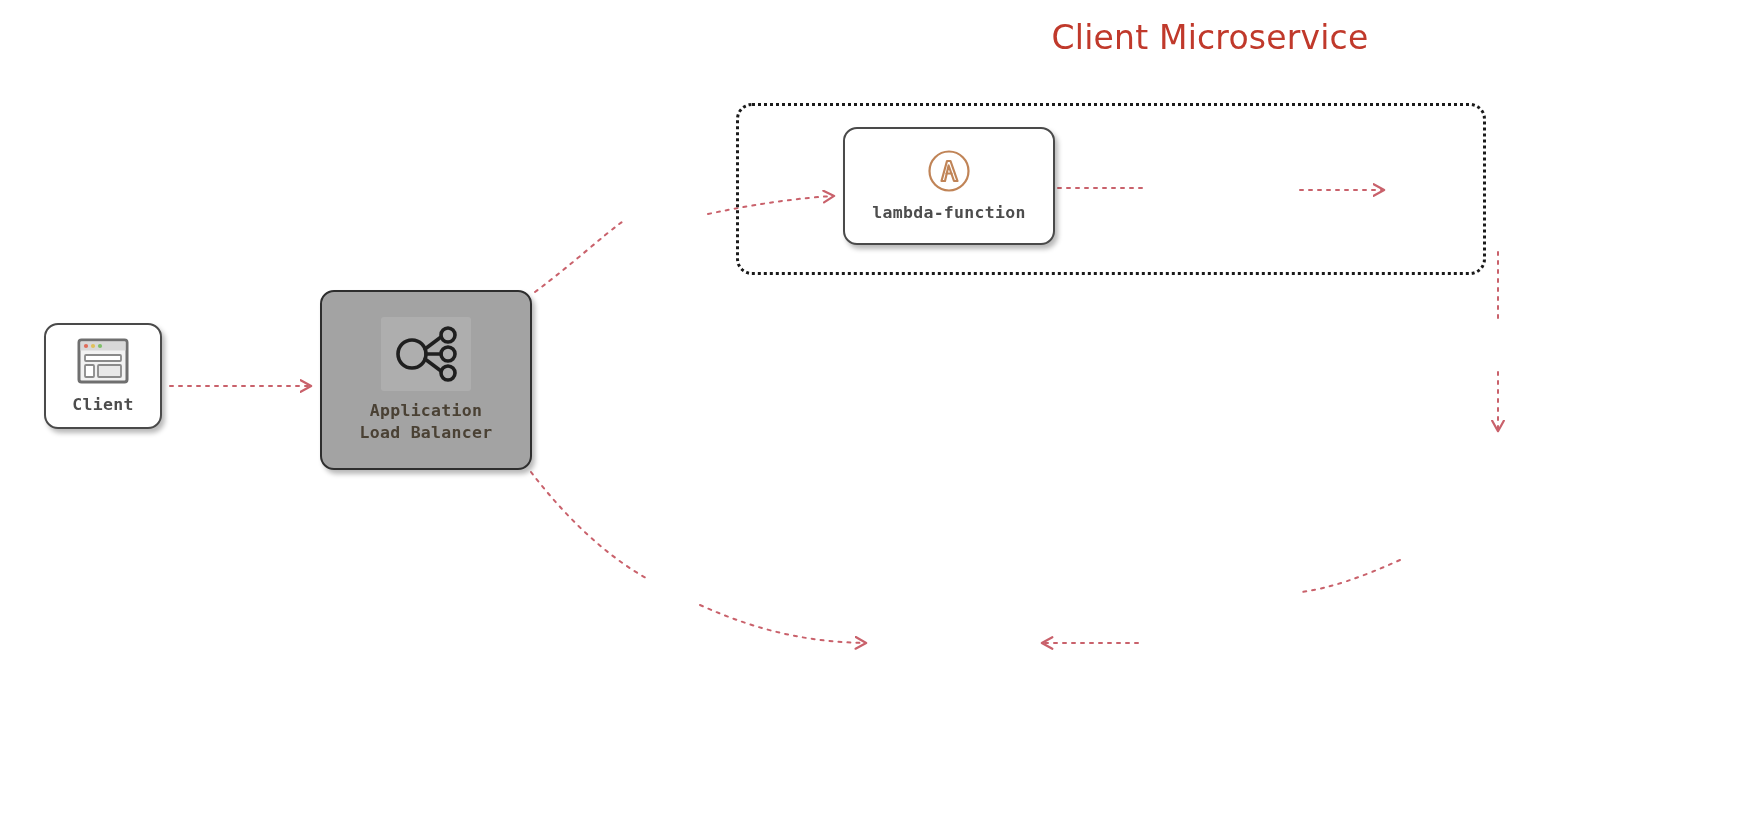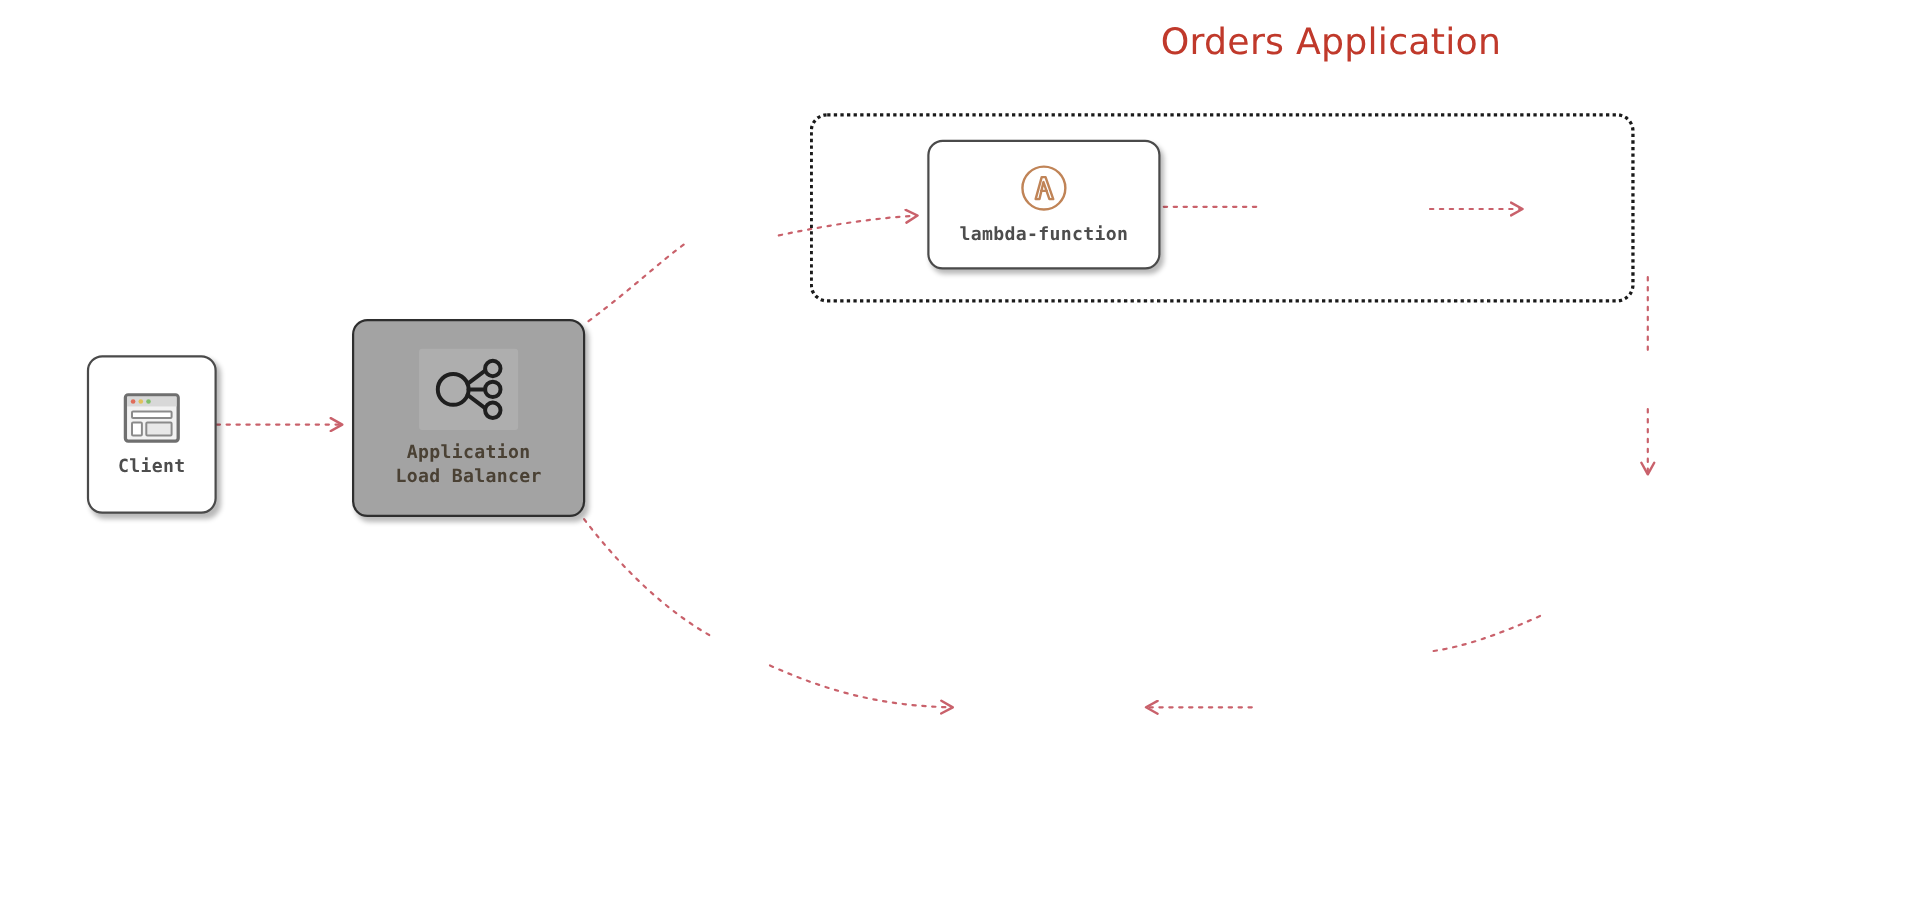--- a/index.html
+++ b/index.html
@@ -64,30 +64,30 @@
     border-color: #2e2e2e;
   }
   .node.filled .node-label { color: #4a4134; }
   .node.filled .icon-bg {
     background: rgba(255,255,255,0.13);
     padding: 6px 10px;
     border-radius: 3px;
   }
 
   
-  #node-client        { left: 44px;   top: 323px;  width: 118px; height: 144px; margin-left: 35px; }
+  #node-client        { left: 44px;   top: 323px;  width: 118px; height: 106px; }
   #node-alb           { left: 320px;  top: 290px;  width: 212px; height: 180px; }
   #node-lambda-top    { left: 843px;  top: 127px;  width: 212px; height: 118px; }</style>
 </head>
 <body>
 
 <div id="canvas">
 
   
-  <div class="diagram-title">Orders Application</div>
+  <div class="diagram-title">Client Microservice</div>
 
   
   <div class="cluster" id="cluster-orders" style="left:736px; top:103px; width:750px; height:172px;"></div>
 
   
   <svg id="edges" viewBox="0 0 1740 834">
     <defs>
       <marker id="arrowR" viewBox="0 0 12 12" refX="9" refY="6" markerWidth="7" markerHeight="7" orient="auto-start-reverse">
         <path d="M1,1 L10,6 L1,11" fill="none" stroke="#c9616b" stroke-width="1.9" stroke-linecap="round" stroke-linejoin="round"></path>
       </marker>

